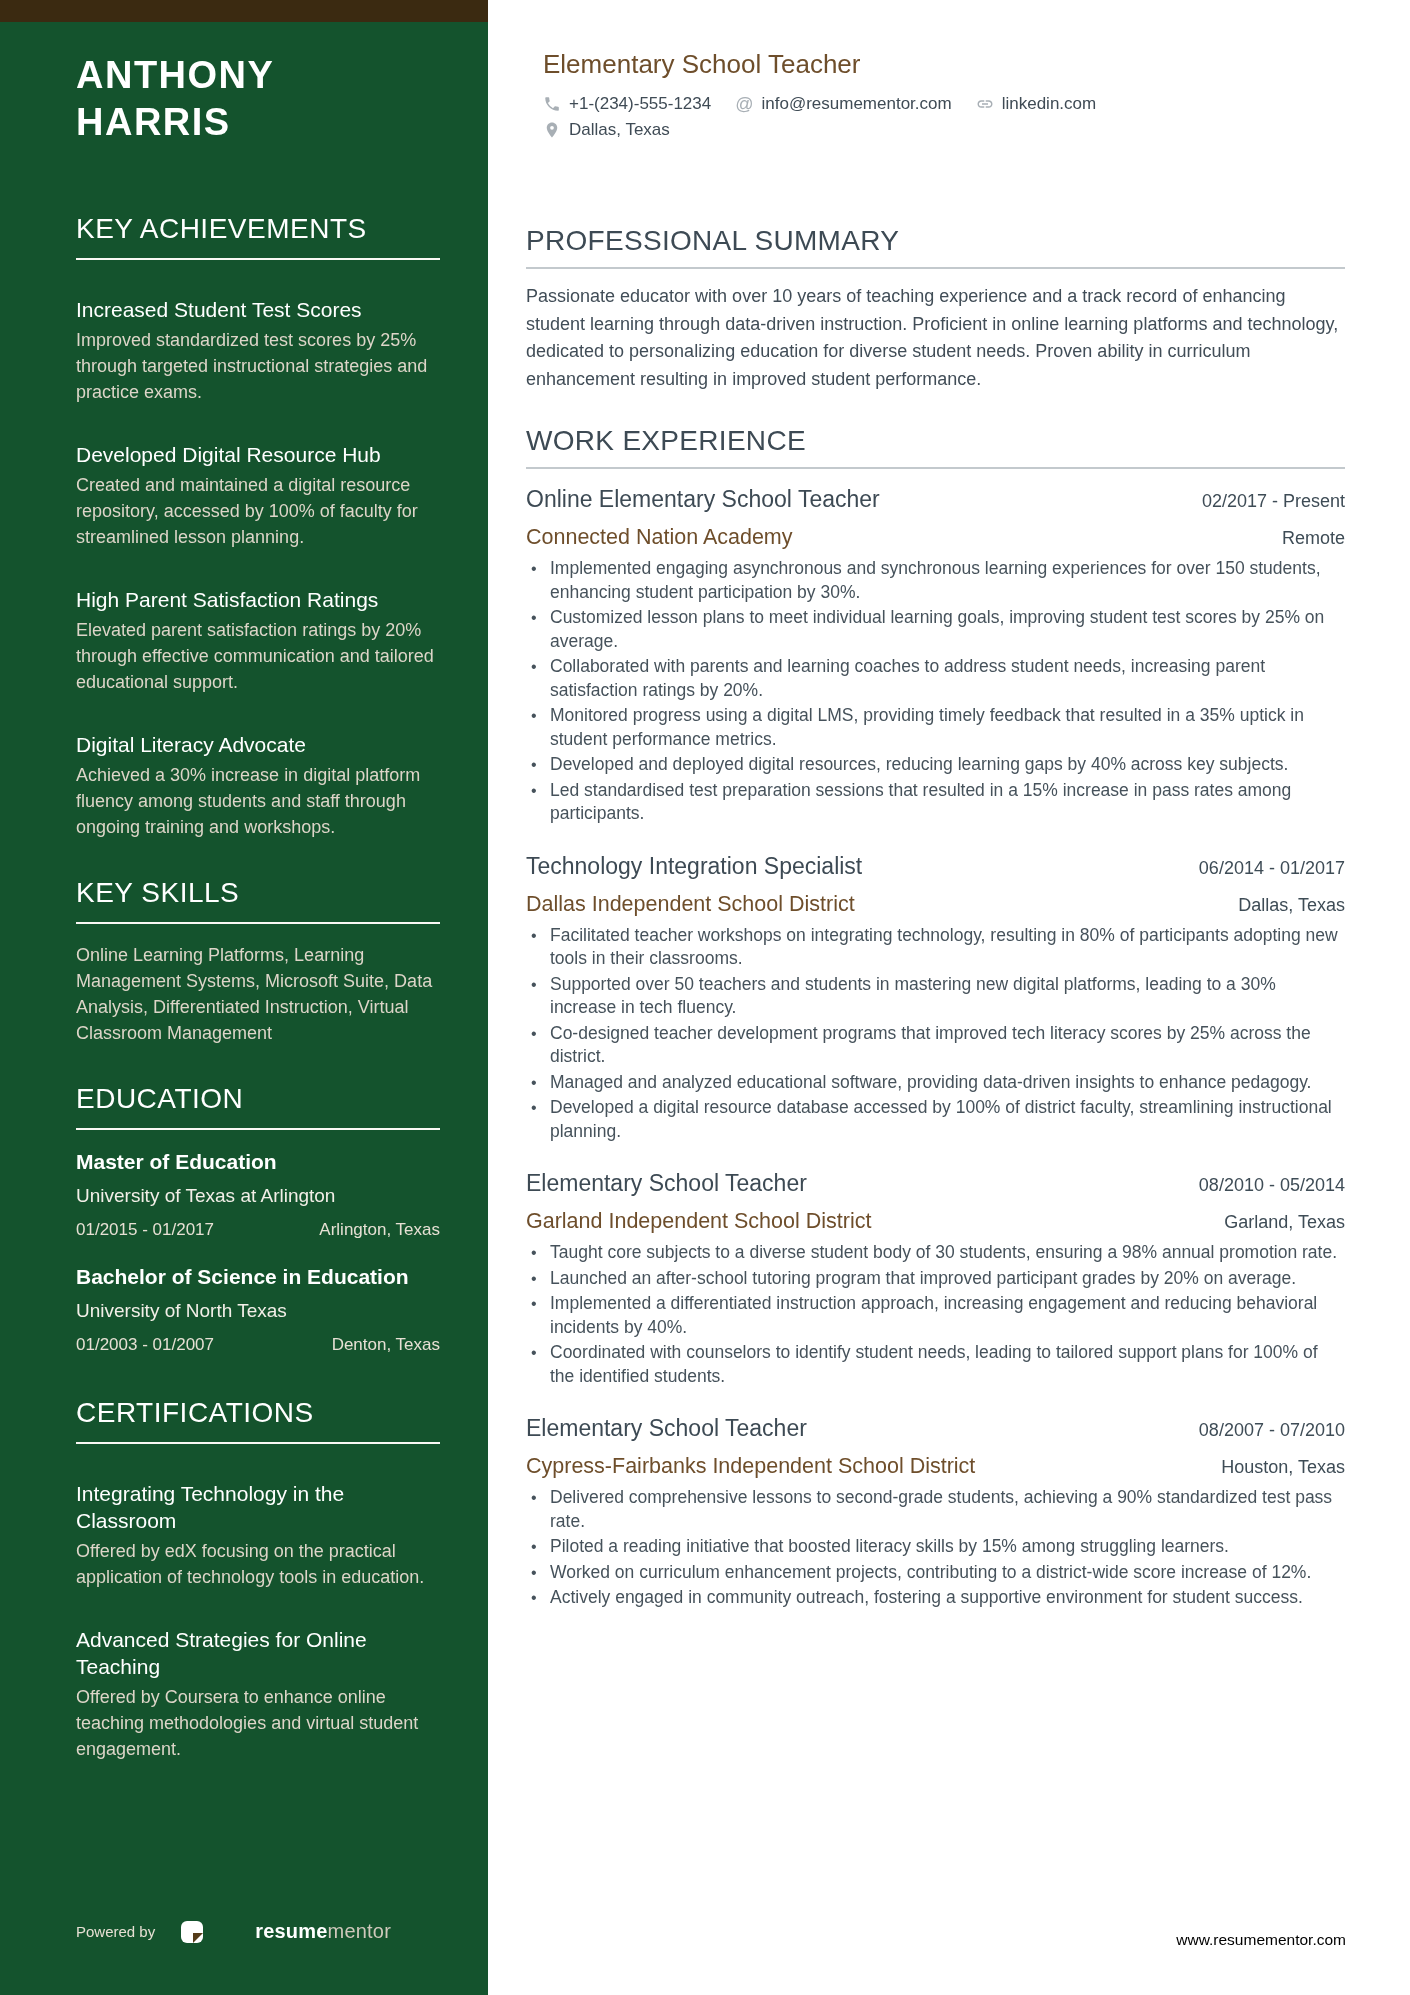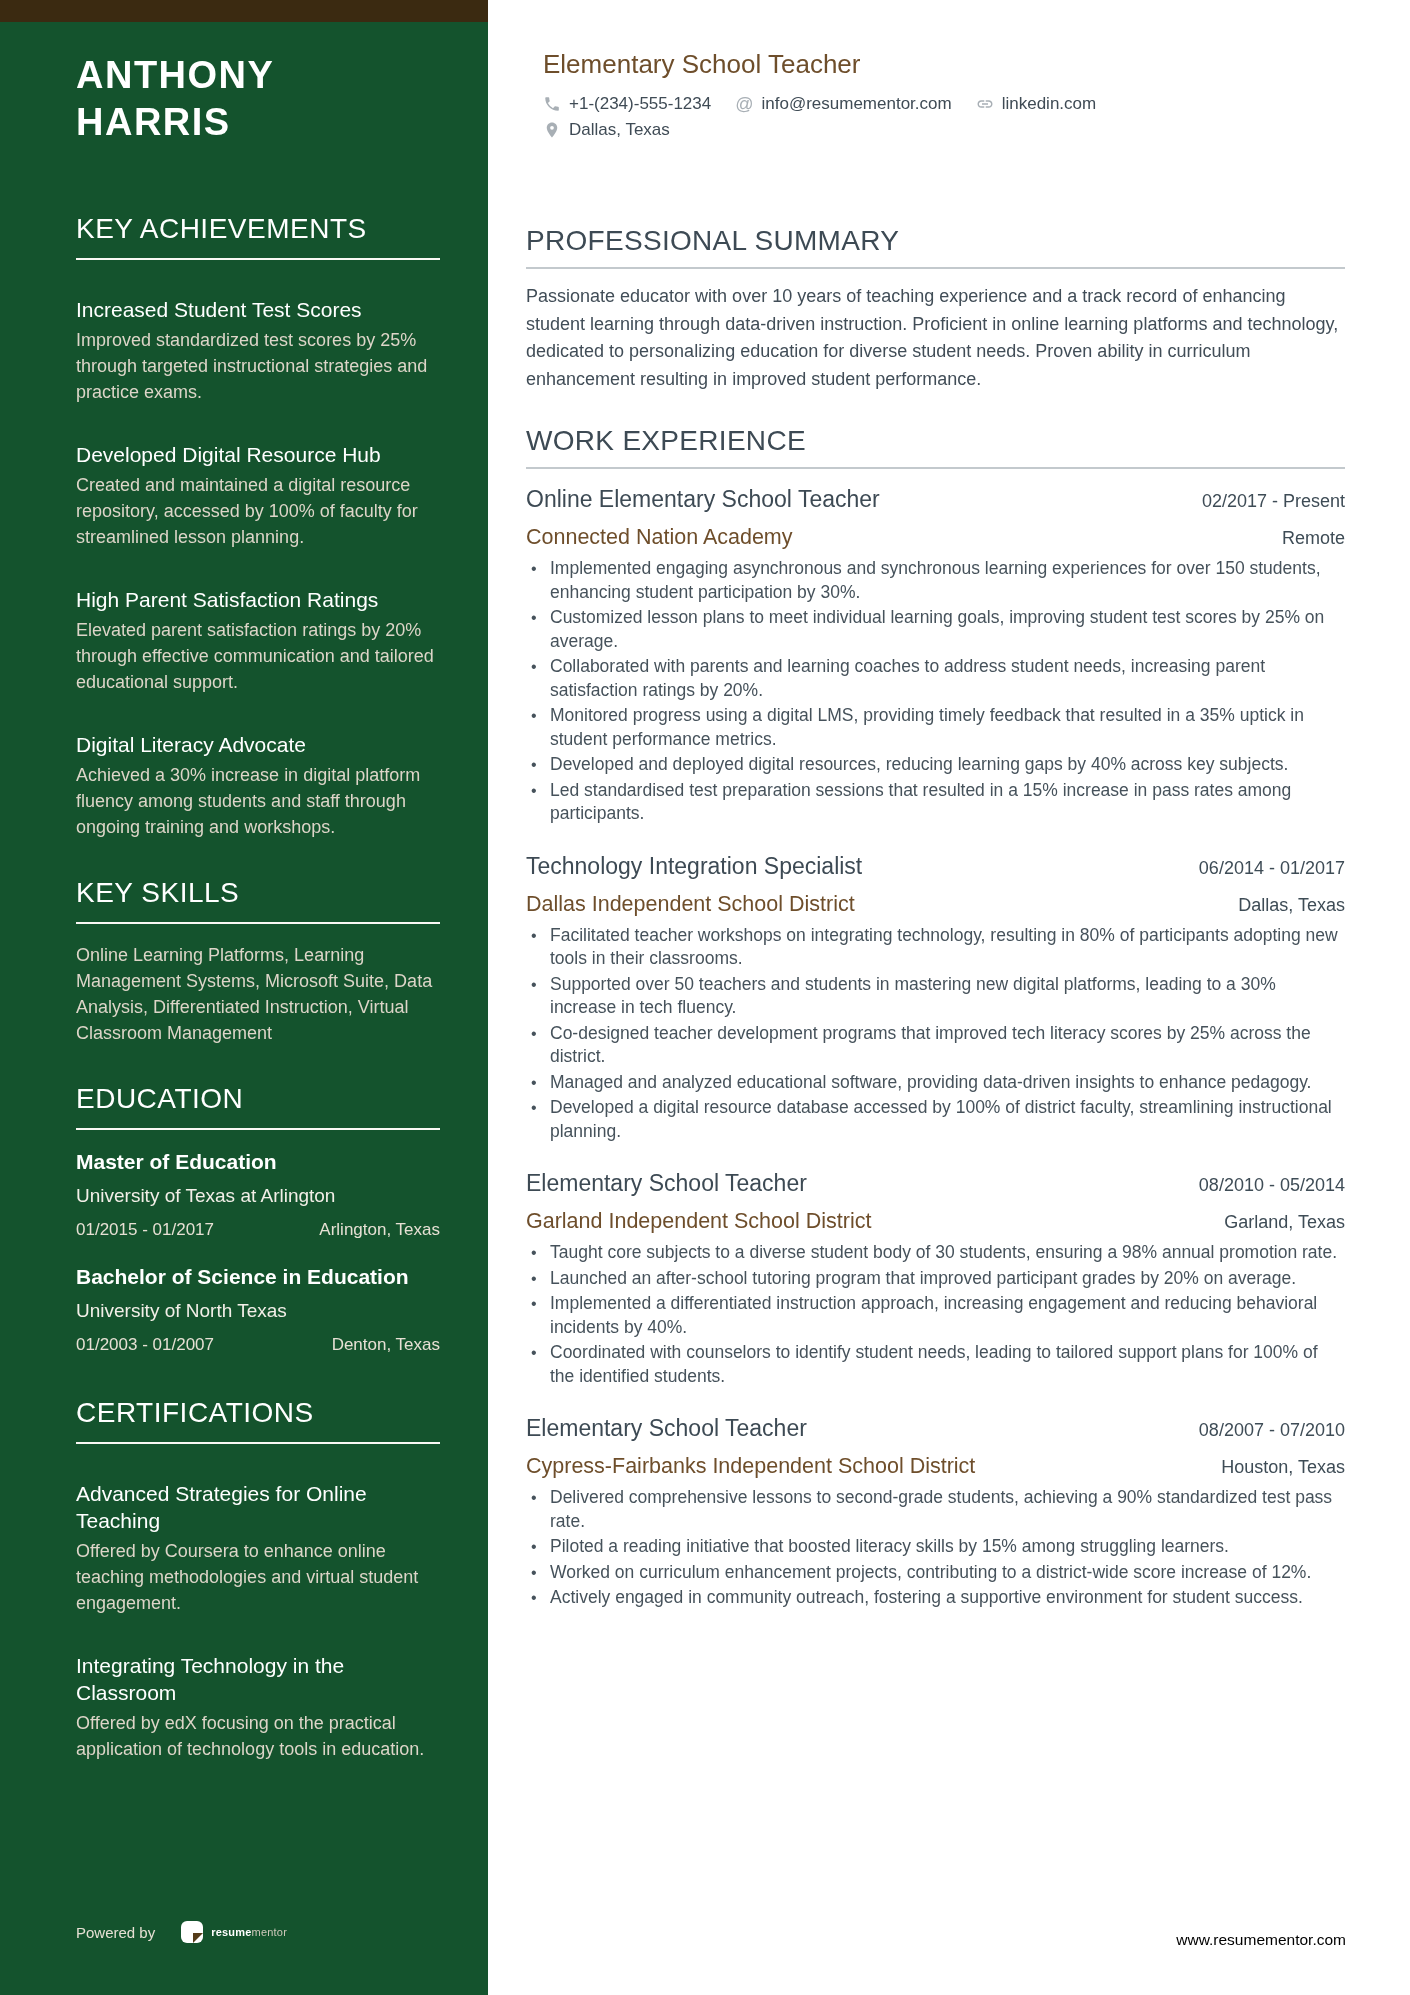--- a/index.html
+++ b/index.html
@@ -24,21 +24,21 @@
 
   .edu-entry { }
   .edu-degree { font-size:21px; line-height:27px; font-weight:700; color:#ffffff; }
   .edu-school { font-size:19px; line-height:26px; font-weight:400; color:#f3efe8; margin-top:8px; }
   .edu-daterow { display:flex; justify-content:space-between; font-size:17px; line-height:22px; color:#e7e0d4; margin-top:10px; }
 
   .side-footer { position:absolute; left:76px; bottom:52px; display:flex; align-items:center; }
   .powered-by { font-size:15px; color:#e7e0d4; }
   .brand { display:flex; align-items:center; margin-left:26px; }
   .brand-logo { width:22px; height:22px; margin-right:8px; }
-  .brand-text { font-size:11px; letter-spacing:0.2px; }
+  .brand-text { font-size:20px; letter-spacing:0.2px;margin-left:44px; }
   .brand-resume { font-weight:700; color:#ffffff; }
   .brand-mentor { font-weight:400; color:#cfc8bb; }
 
   
   .main { margin-left:488px; padding:48px 65px 0 38px; width:922px; }
   .head-block { margin-left:17px; }
   .resume-title { font-size:26px; line-height:32px; font-weight:400; color:#6e4e2b; }
   .contact-row { display:flex; align-items:center; margin-top:14px; }
   .contact-item { display:flex; align-items:center; margin-right:24px; font-size:17px; color:#3f4b55; }
   .contact-item .ic { width:18px; height:18px; margin-right:8px; flex:0 0 auto; }
@@ -120,27 +120,27 @@
           <div class="edu-daterow">
             <span>01/2003 - 01/2007</span>
             <span>Denton, Texas</span>
           </div>
         </div>
       </section>
 
       <section class="side-section" style="margin-top:40px;">
         <h2 class="side-sec-title">CERTIFICATIONS</h2>
         <hr class="side-rule">
+        <div class="ach-item" style="margin-top:22px;">
+          <div class="ach-title">Integrating Technology in the Classroom</div>
+          <div class="ach-desc">Offered by edX focusing on the practical application of technology tools in education.</div>
+        </div>
         <div class="ach-item" style="margin-top:18px;">
           <div class="ach-title">Advanced Strategies for Online Teaching</div>
           <div class="ach-desc">Offered by Coursera to enhance online teaching methodologies and virtual student engagement.</div>
-        </div>
-        <div class="ach-item" style="margin-top:22px;">
-          <div class="ach-title">Integrating Technology in the Classroom</div>
-          <div class="ach-desc">Offered by edX focusing on the practical application of technology tools in education.</div>
         </div>
       </section>
     </div>
 
     <div class="side-footer">
       <span class="powered-by">Powered by</span>
       <span class="brand">
         <svg class="brand-logo" viewBox="0 0 22 22" aria-hidden="true">
           <rect x="0" y="0" width="22" height="22" rx="6" fill="#ffffff"></rect>
           <polygon points="12,12 22,12 12,22" fill="#553b19"></polygon>

